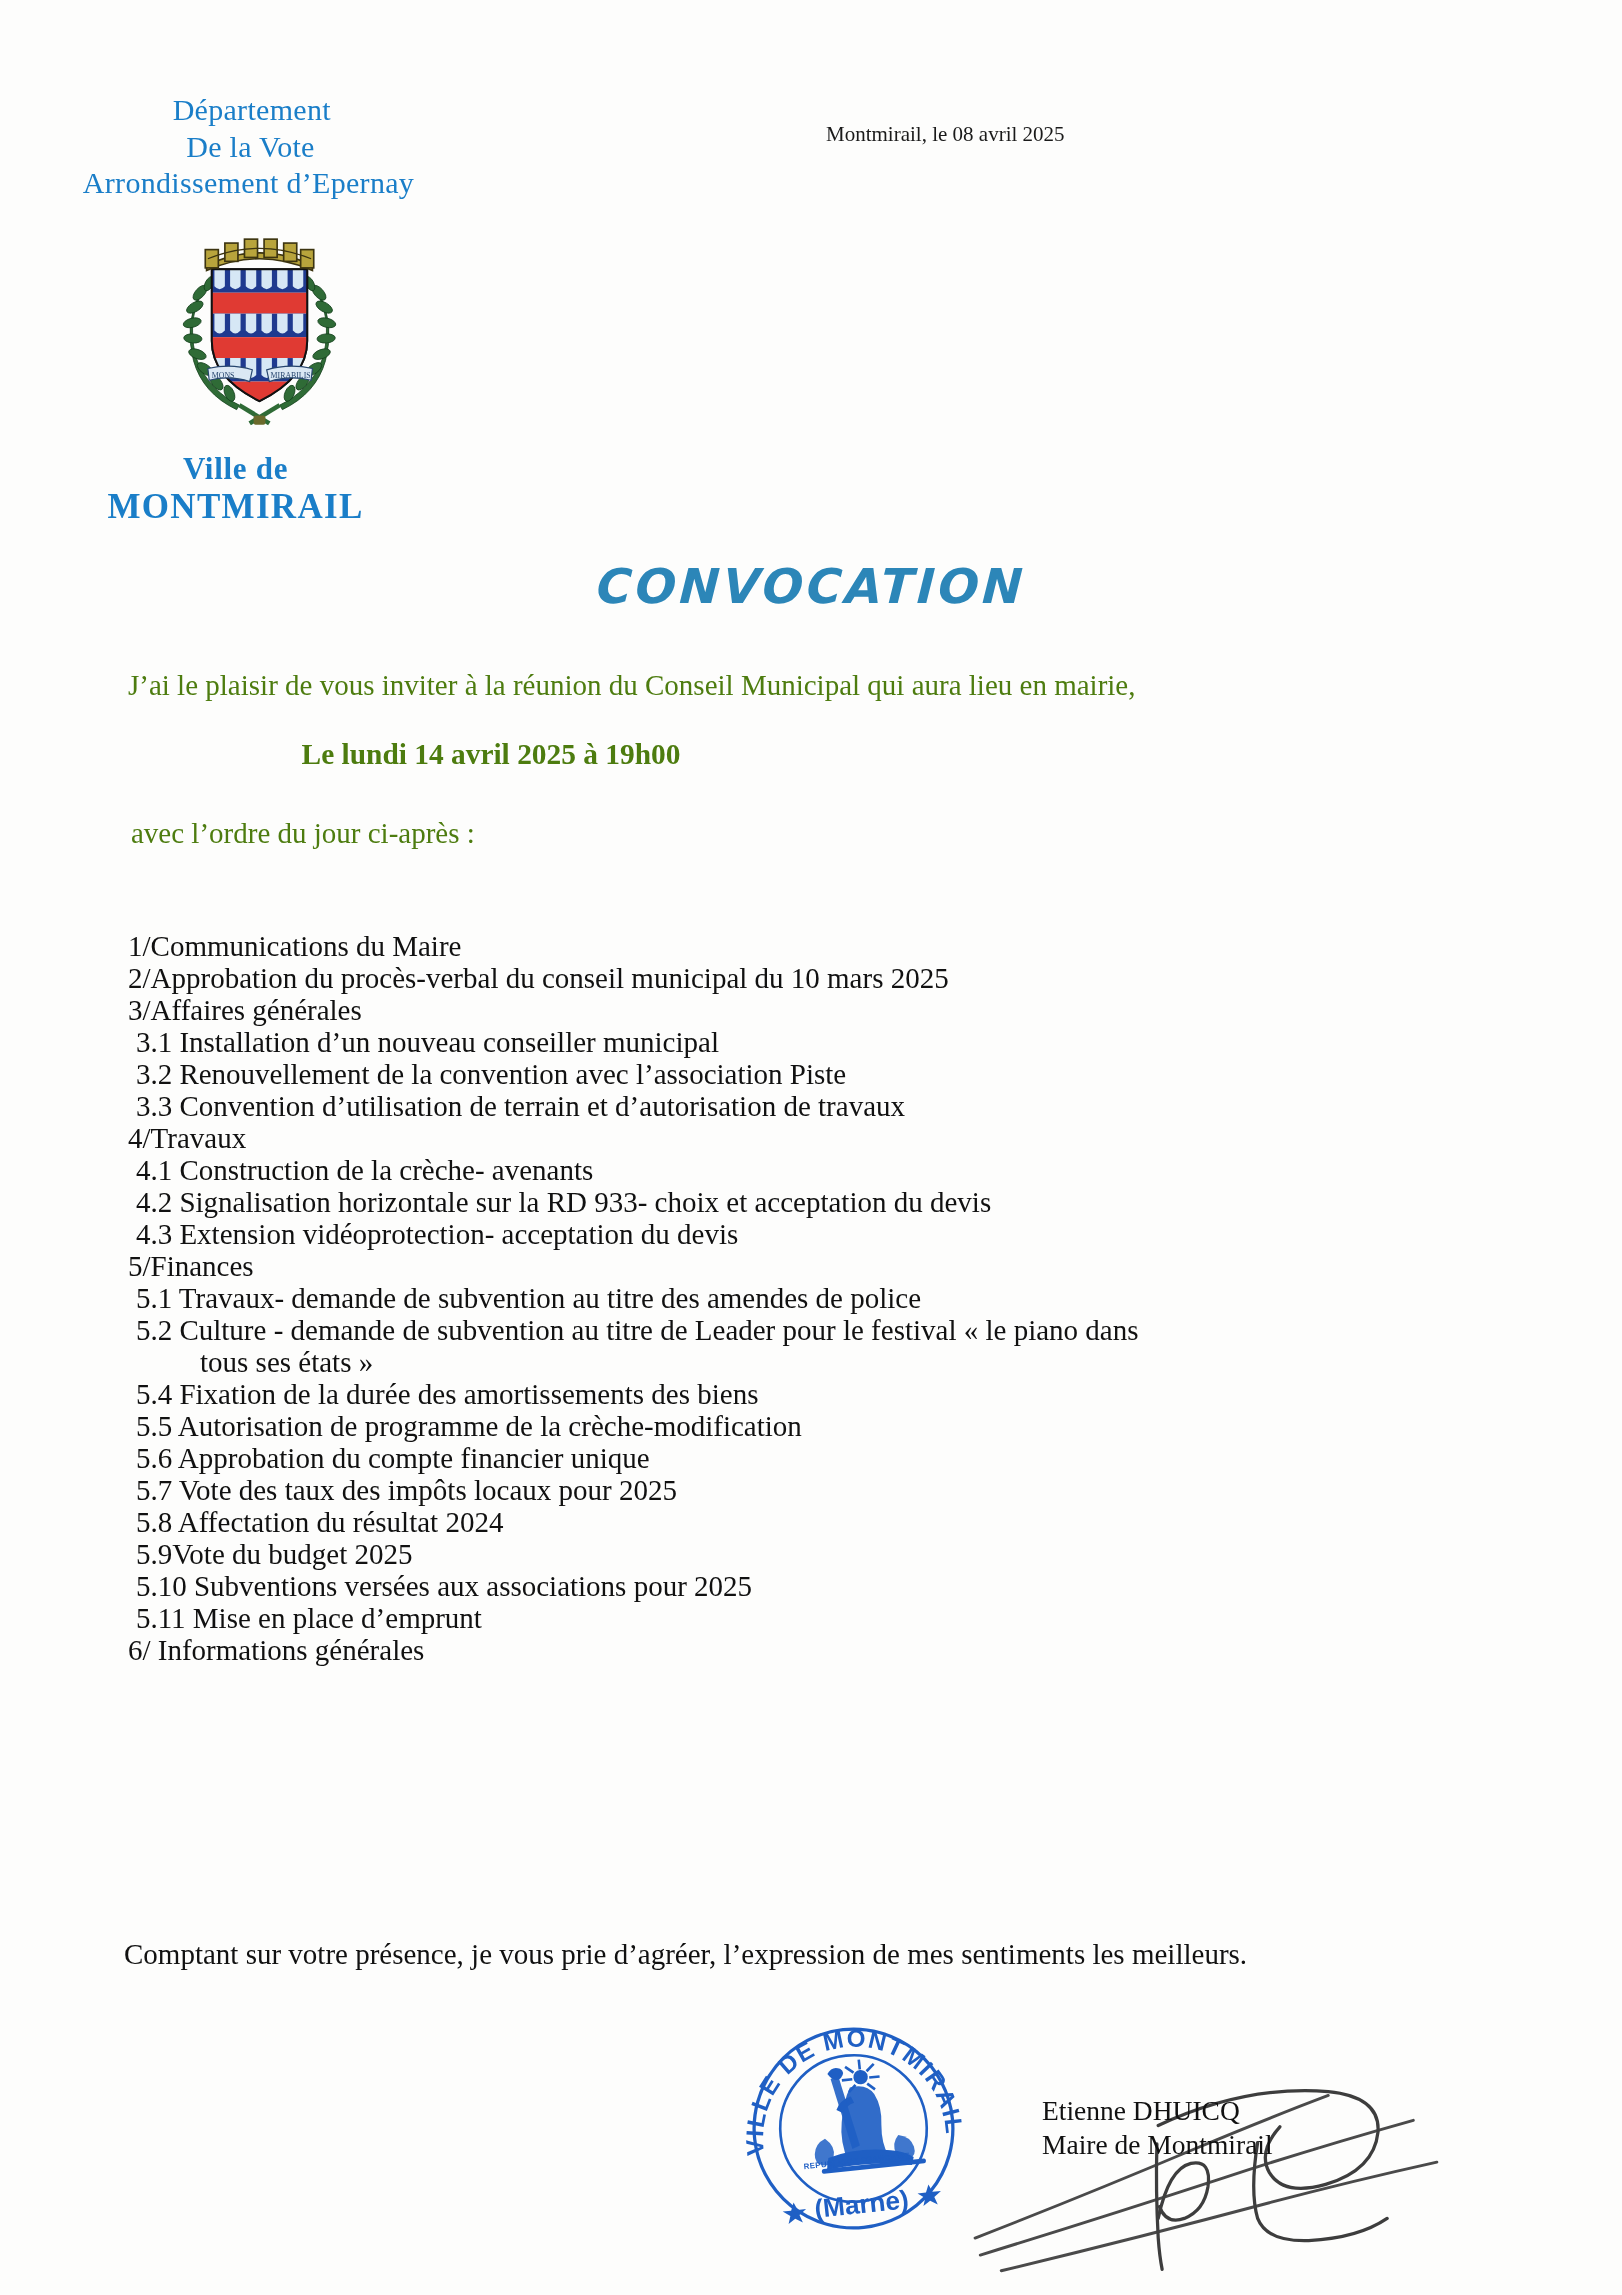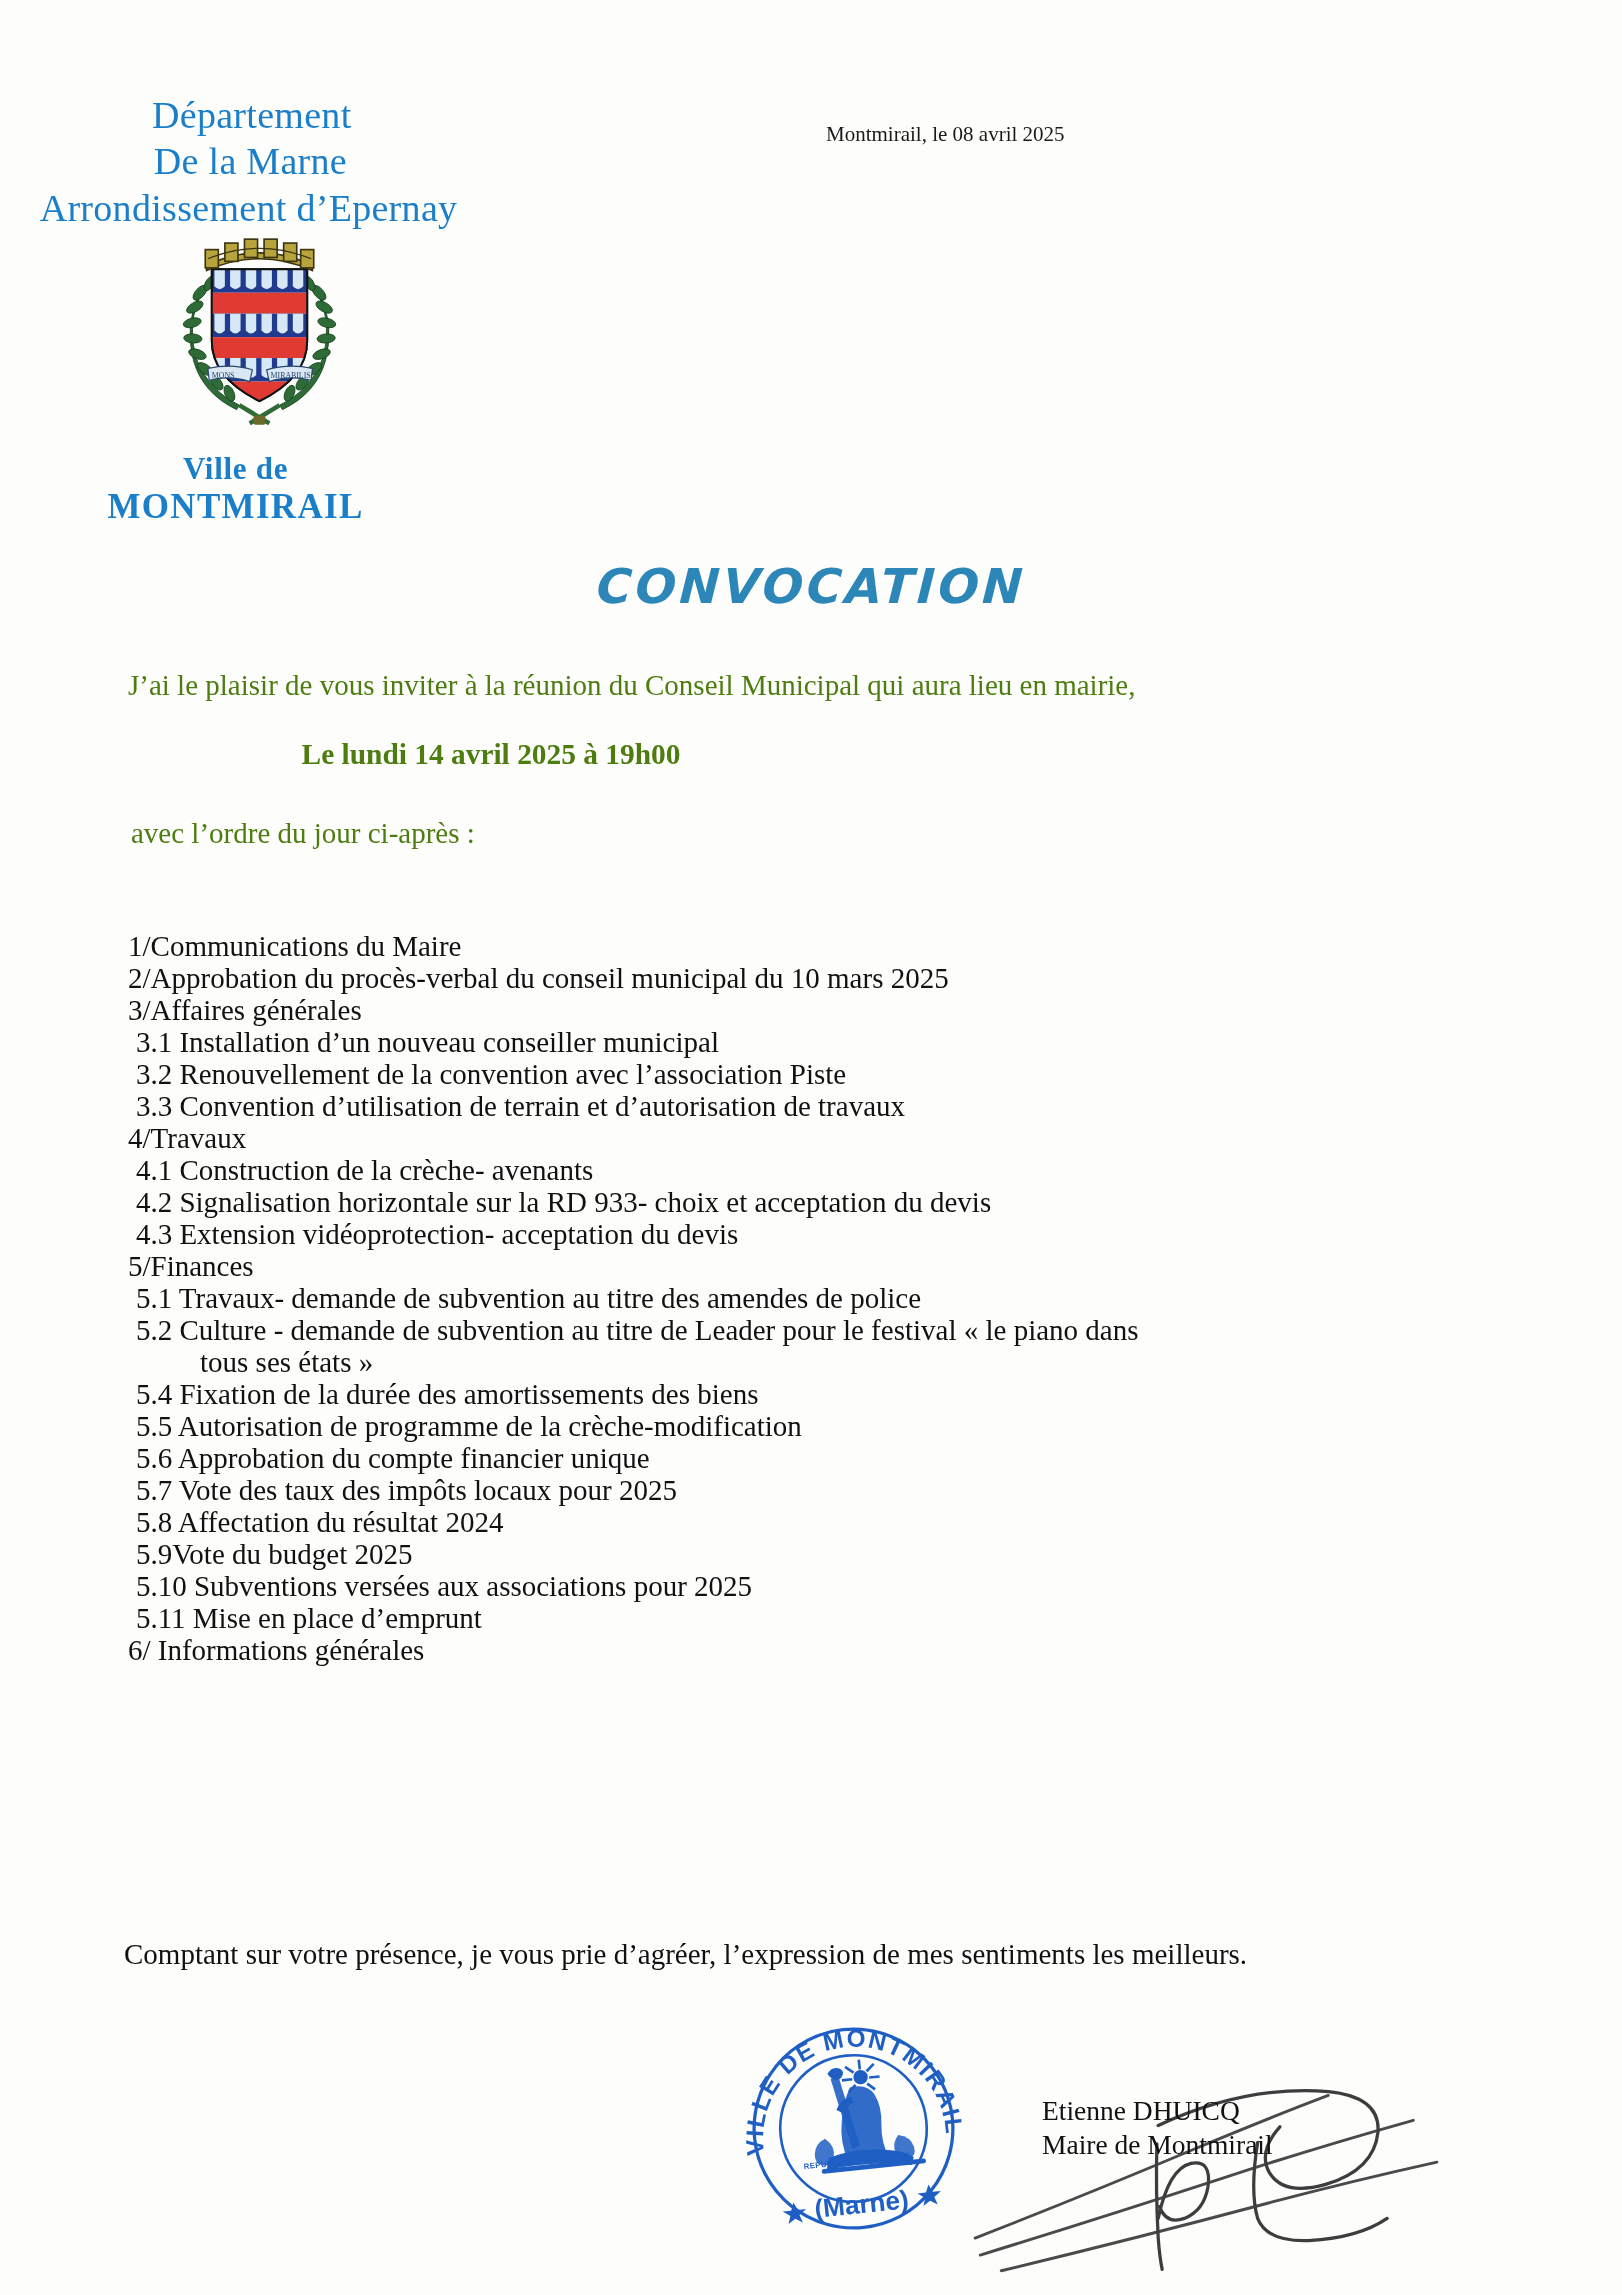--- a/index.html
+++ b/index.html
@@ -17,21 +17,21 @@
   }
 
   
   .letterhead {
     position:absolute;
     left:0px; top:92px;
     width:497px;
     text-align:center;
     color:#1a7ec8;
     font-family:"Liberation Serif", serif;
-    font-size:38px;
+    font-size:30px;
     line-height:1.22;
     letter-spacing:0.3px;
   }
   .letterhead div { white-space:nowrap; }
   .lh-l1 { padding-left:6.5px; }
   .lh-l2 { padding-left:3.9px; }
   .lh-l3 { padding-left:0px; }
 
   .datestamp {
     position:absolute;
@@ -134,21 +134,21 @@
   }
   .signature svg { display:block; width:484px; height:262px; }
 </style>
 </head>
 <body>
 
 <div class="page">
 
   <div class="letterhead">
     <div class="lh-l1">Département</div>
-    <div class="lh-l2">De la Marne</div>
+    <div class="lh-l2">De la Vote</div>
     <div class="lh-l3">Arrondissement d’Epernay</div>
   </div>
 
   <div class="datestamp">Montmirail, le 08 avril 2025</div>
 
   <div class="coa-wrap">
     <svg viewBox="0 0 270 300" xmlns="http://www.w3.org/2000/svg">
       <defs>
         <clipPath id="shieldclip">
           <path d="M62 60 L208 60 L208 170 Q208 226 135 262 Q62 226 62 170 Z"></path>

